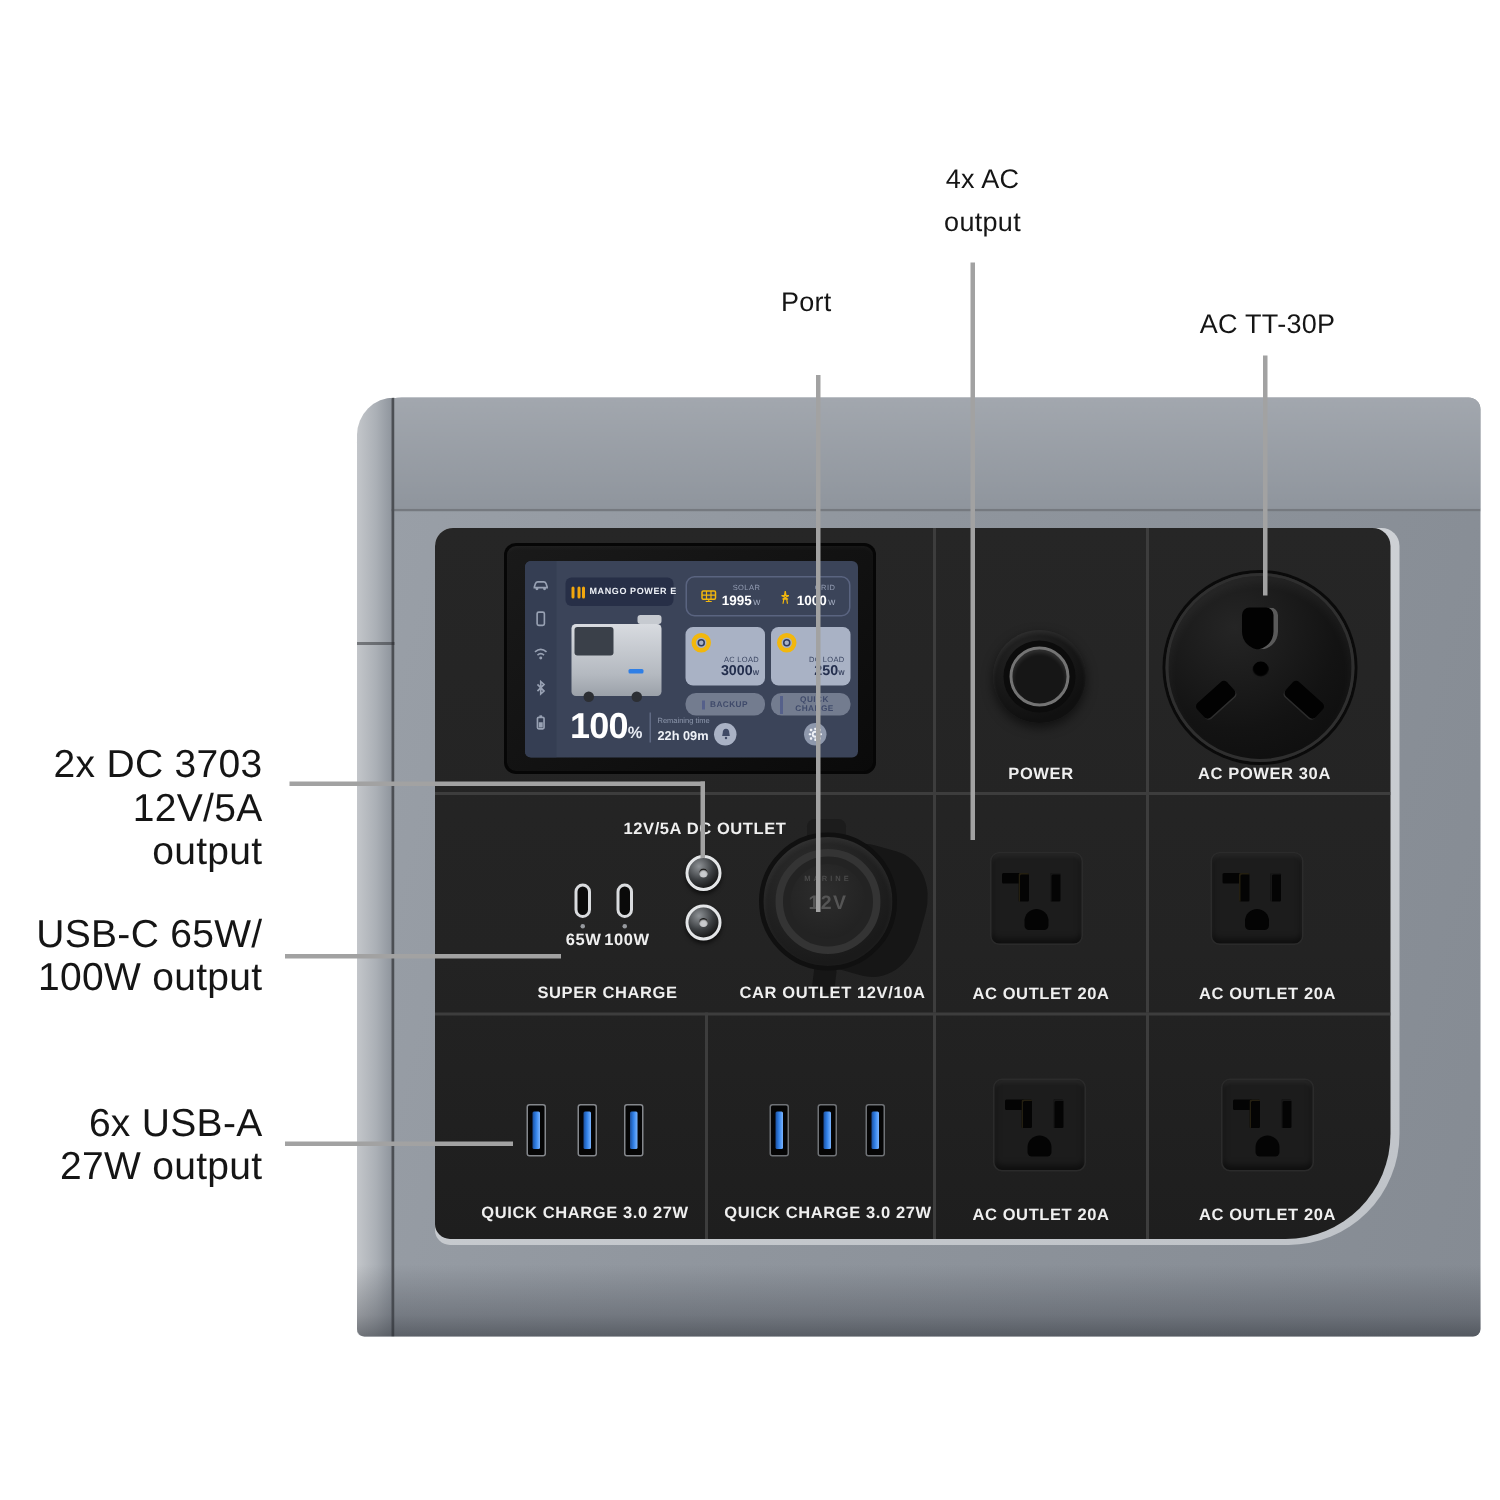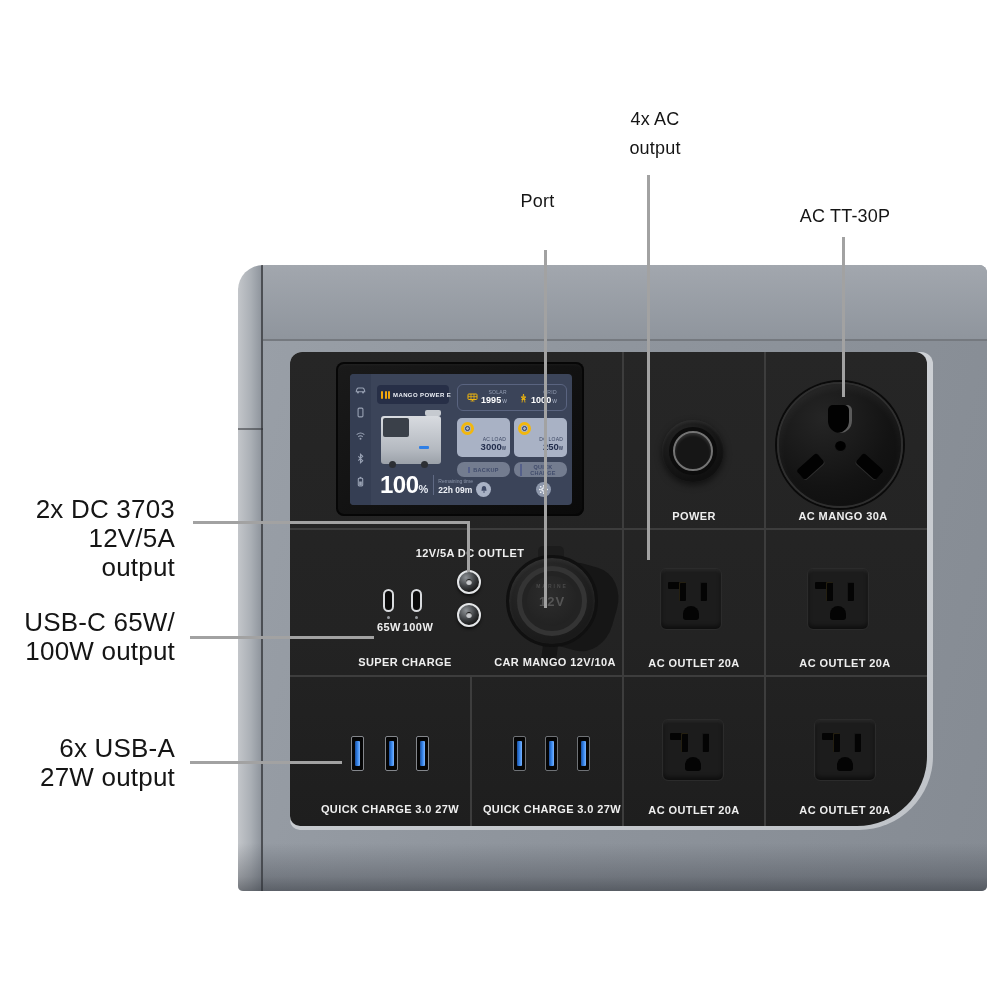--- a/index.html
+++ b/index.html
@@ -360,21 +360,21 @@
           <div class="pwr-in"></div>
         </div>
     <div class="plabel" style="left:404px; top:158px;">POWER</div>
 
     <div class="tt30">
       <div class="tt-top"></div>
       <div class="tt-hole"></div>
       <div class="tt-sl l"></div>
       <div class="tt-sl r"></div>
     </div>
-    <div class="plabel" style="left:553px; top:158px;">AC MANGO 30A</div>
+    <div class="plabel" style="left:553px; top:158px;">AC POWER 30A</div>
 
     <div class="plabel" style="left:180px; top:195px;">12V/5A DC OUTLET</div>
 
     <div class="usbc" style="left:93px; top:237px;"></div>
     <div class="usbc" style="left:121px; top:237px;"></div>
     <div class="usbc-dot" style="left:97px; top:264px;"></div>
     <div class="usbc-dot" style="left:125px; top:264px;"></div>
     <div class="plabel" style="left:99px; top:269px;">65W</div>
     <div class="plabel" style="left:128px; top:269px;">100W</div>
     <div class="plabel" style="left:115px; top:304px;">SUPER CHARGE</div>
@@ -389,21 +389,21 @@
     <div class="car-flap"></div>
     <div class="car-hinge"></div>
     <div class="car-strap"></div>
     <div class="car">
       <div class="car-ring"></div>
       <div class="car-face">
         <div class="car-marine">MARINE</div>
         <div class="car-12v">12V</div>
       </div>
     </div>
-    <div class="plabel" style="left:265px; top:304px;">CAR MANGO 12V/10A</div>
+    <div class="plabel" style="left:265px; top:304px;">CAR OUTLET 12V/10A</div>
 
     <div class="ac20" style="left:370px; top:216px;">
       <span class="slt-t"></span>
           <span class="slt-tv"></span>
           <span class="slt-r"></span>
           <span class="slt-g"></span>
     </div>
     <div class="plabel" style="left:404px; top:305px;">AC OUTLET 20A</div>
     <div class="ac20" style="left:517px; top:216px;">
       <span class="slt-t"></span>

